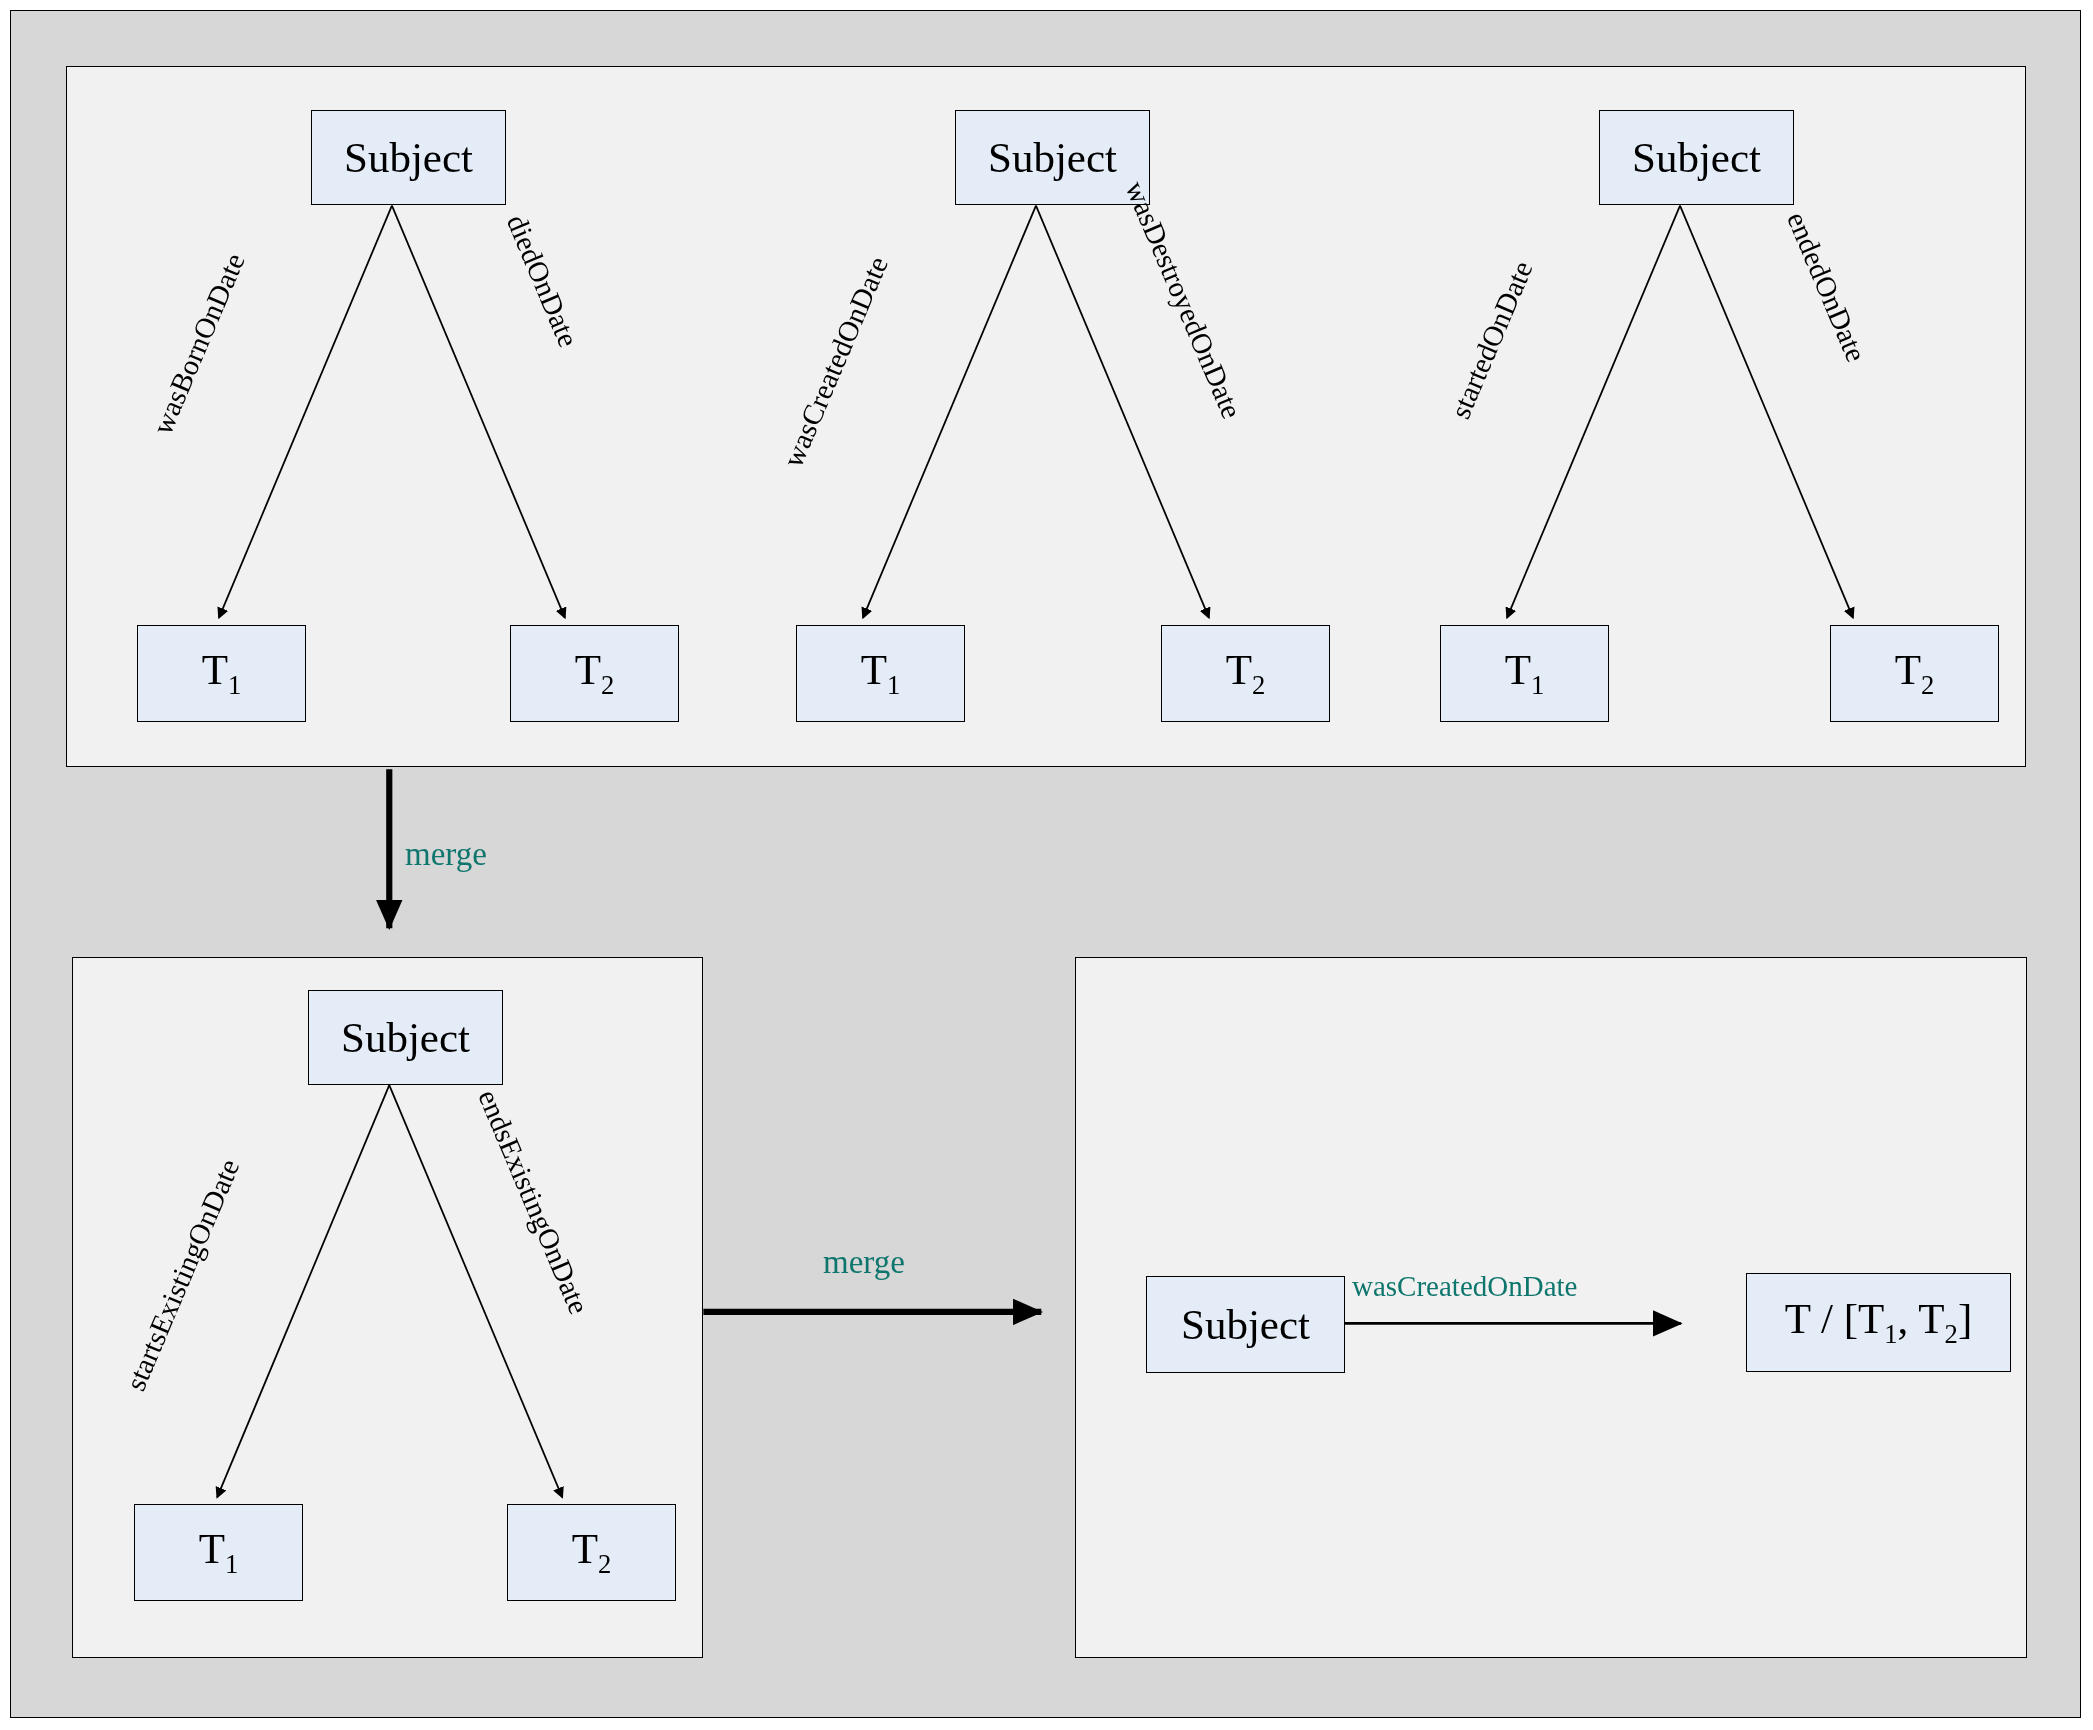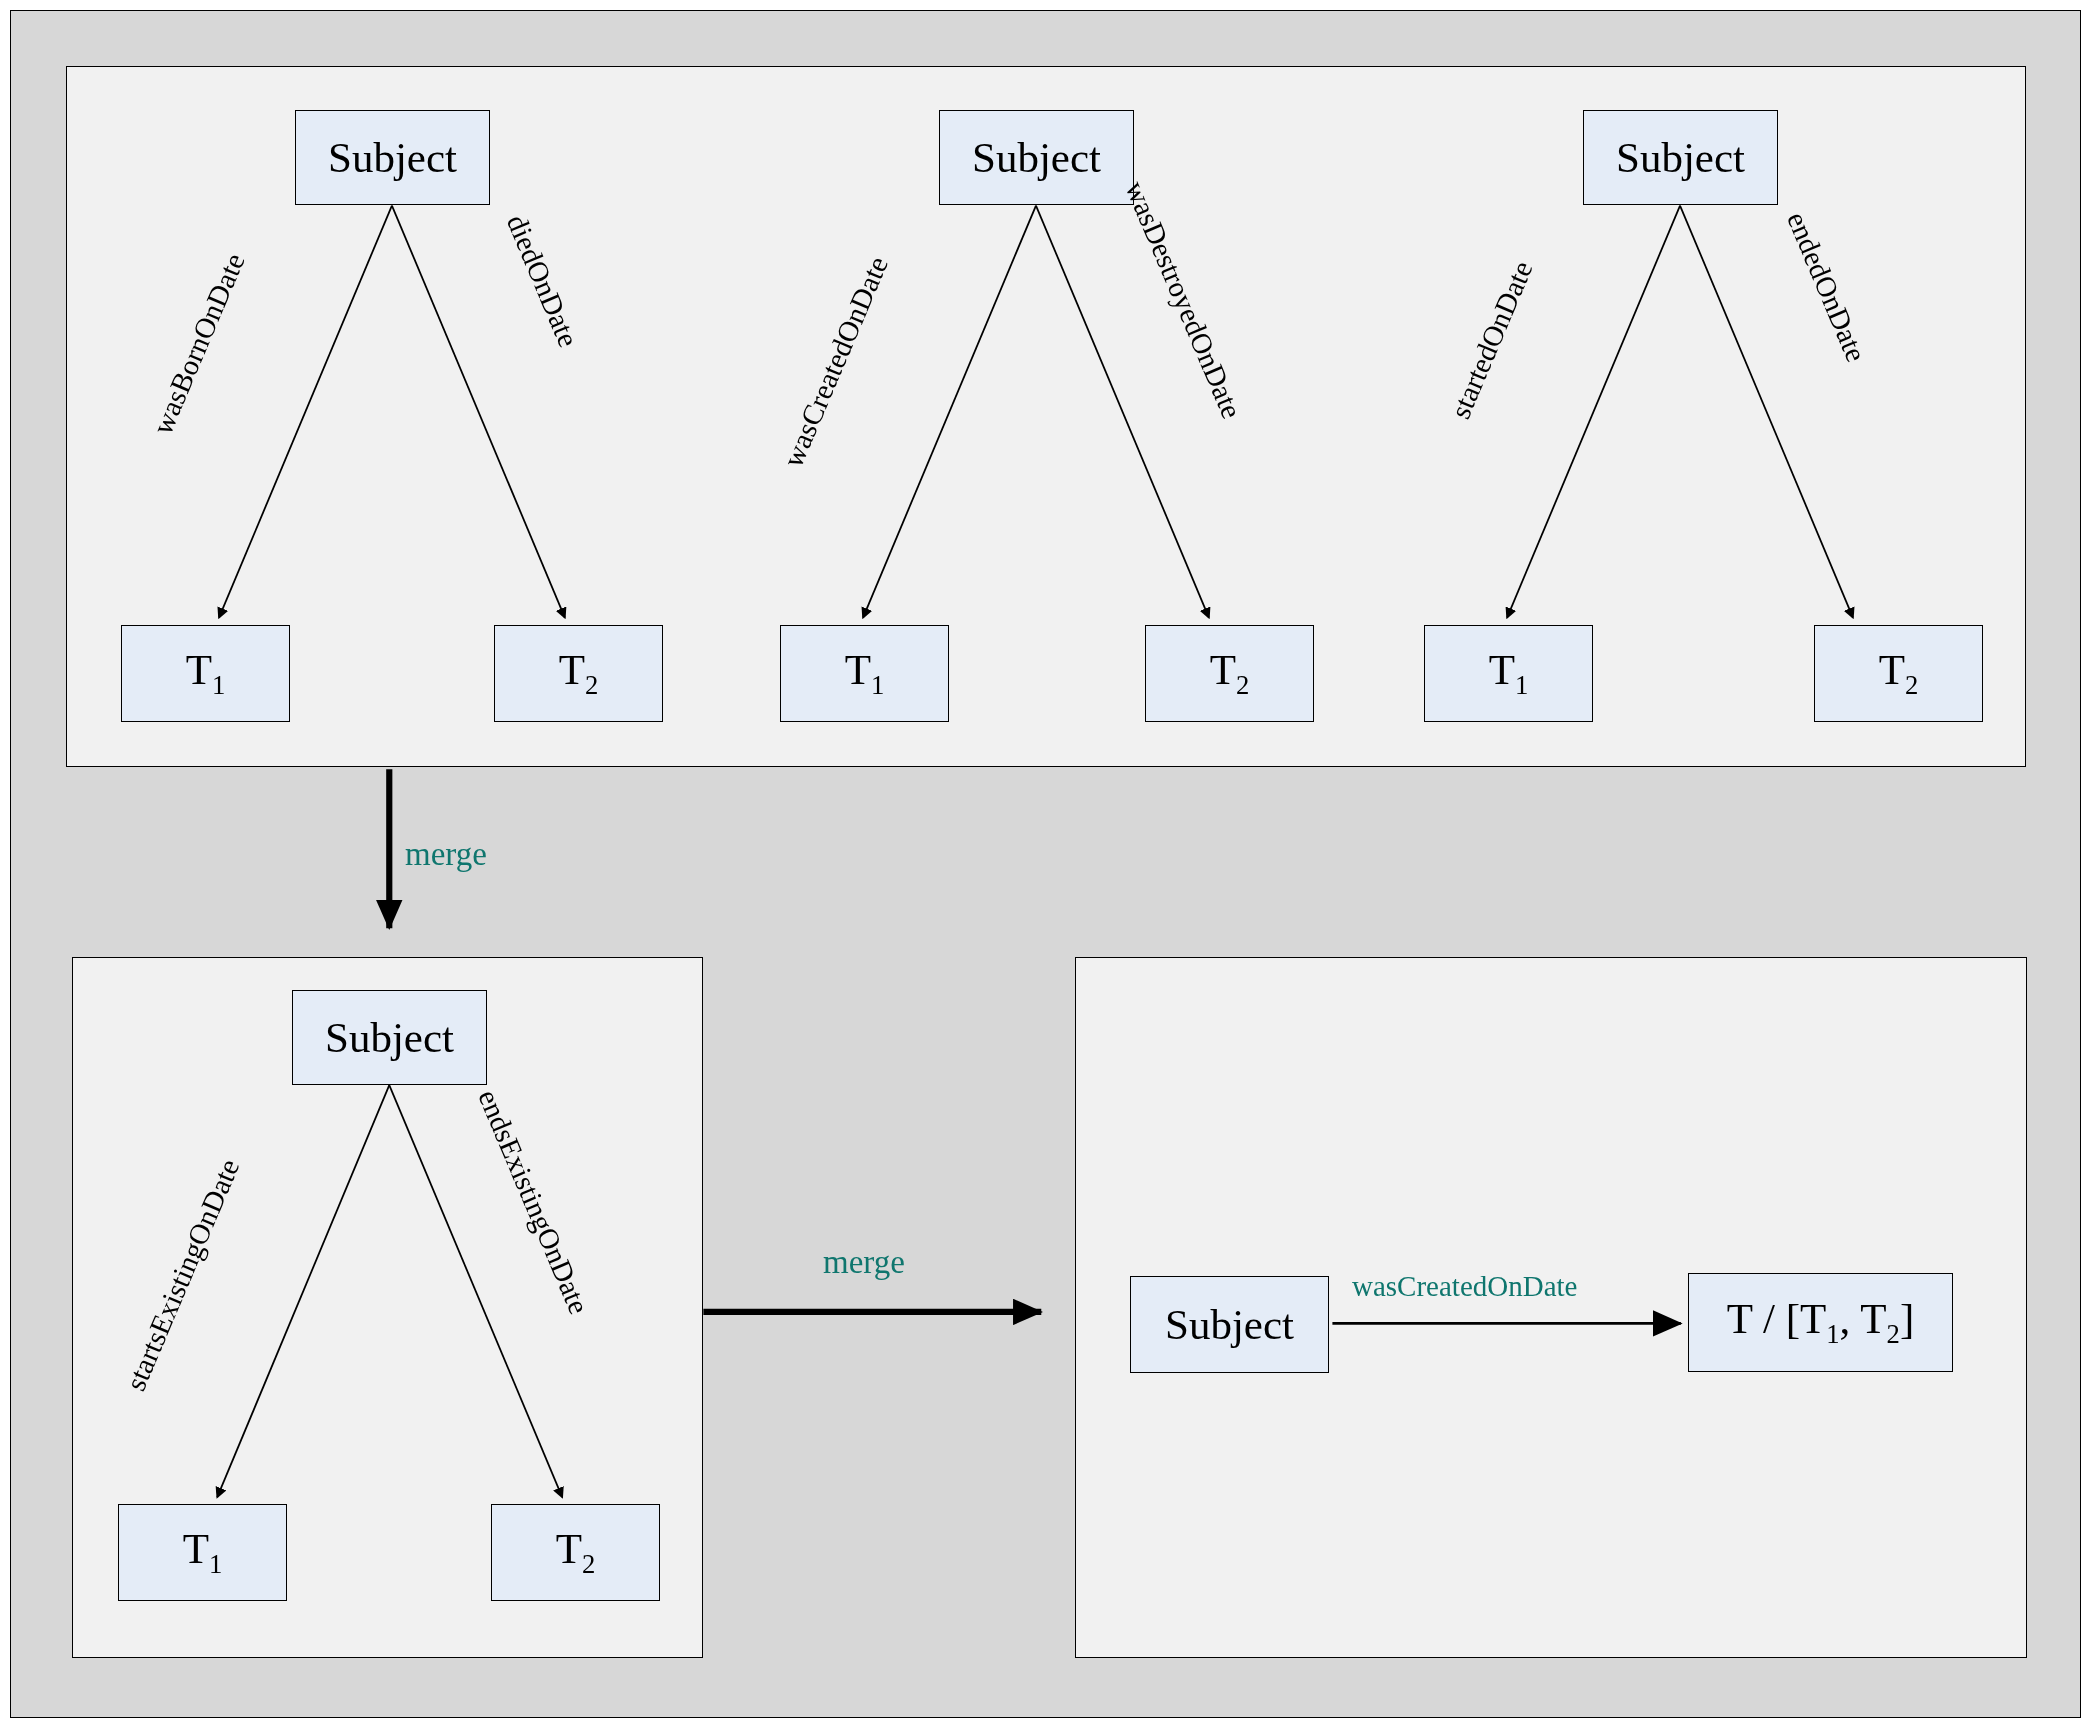--- a/index.html
+++ b/index.html
@@ -40,20 +40,21 @@
     background: #e4ecf7;
     border: 1.8px solid #000000;
     box-sizing: border-box;
     display: flex;
     align-items: center;
     justify-content: center;
     font-size: 43px;
     color: #000000;
     line-height: 1;
     white-space: nowrap;
+    margin-left: 16px;
   }
   .node sub {
     font-size: 0.62em;
     vertical-align: sub;
     line-height: 1;
   }
   .edge-label {
     position: absolute;
     font-size: 29px;
     color: #000000;
@@ -189,18 +190,18 @@
   <div class="plain-label" style="left:823px; top:1246px;">
     <span>merge</span>
   </div>
 
   <div class="node" style="left:1130px; top:1276px; width:199px; height:97px;">
     <span>Subject</span>
   </div>
   <div class="plain-label" style="left:1352px; top:1272px; font-size:29px;">
     <span>wasCreatedOnDate</span>
   </div>
-  <div class="node" style="left:1688px; top:1273px; width:265px; height:99px;justify-content:center;">
+  <div class="node" style="left:1730px; top:1273px; width:265px; height:99px;justify-content:center;">
     <span><span>T / [T</span><sub>1</sub><span>, T</span><sub>2</sub><span>]</span></span>
   </div>
 
 </div>
 
 
 </body></html>

